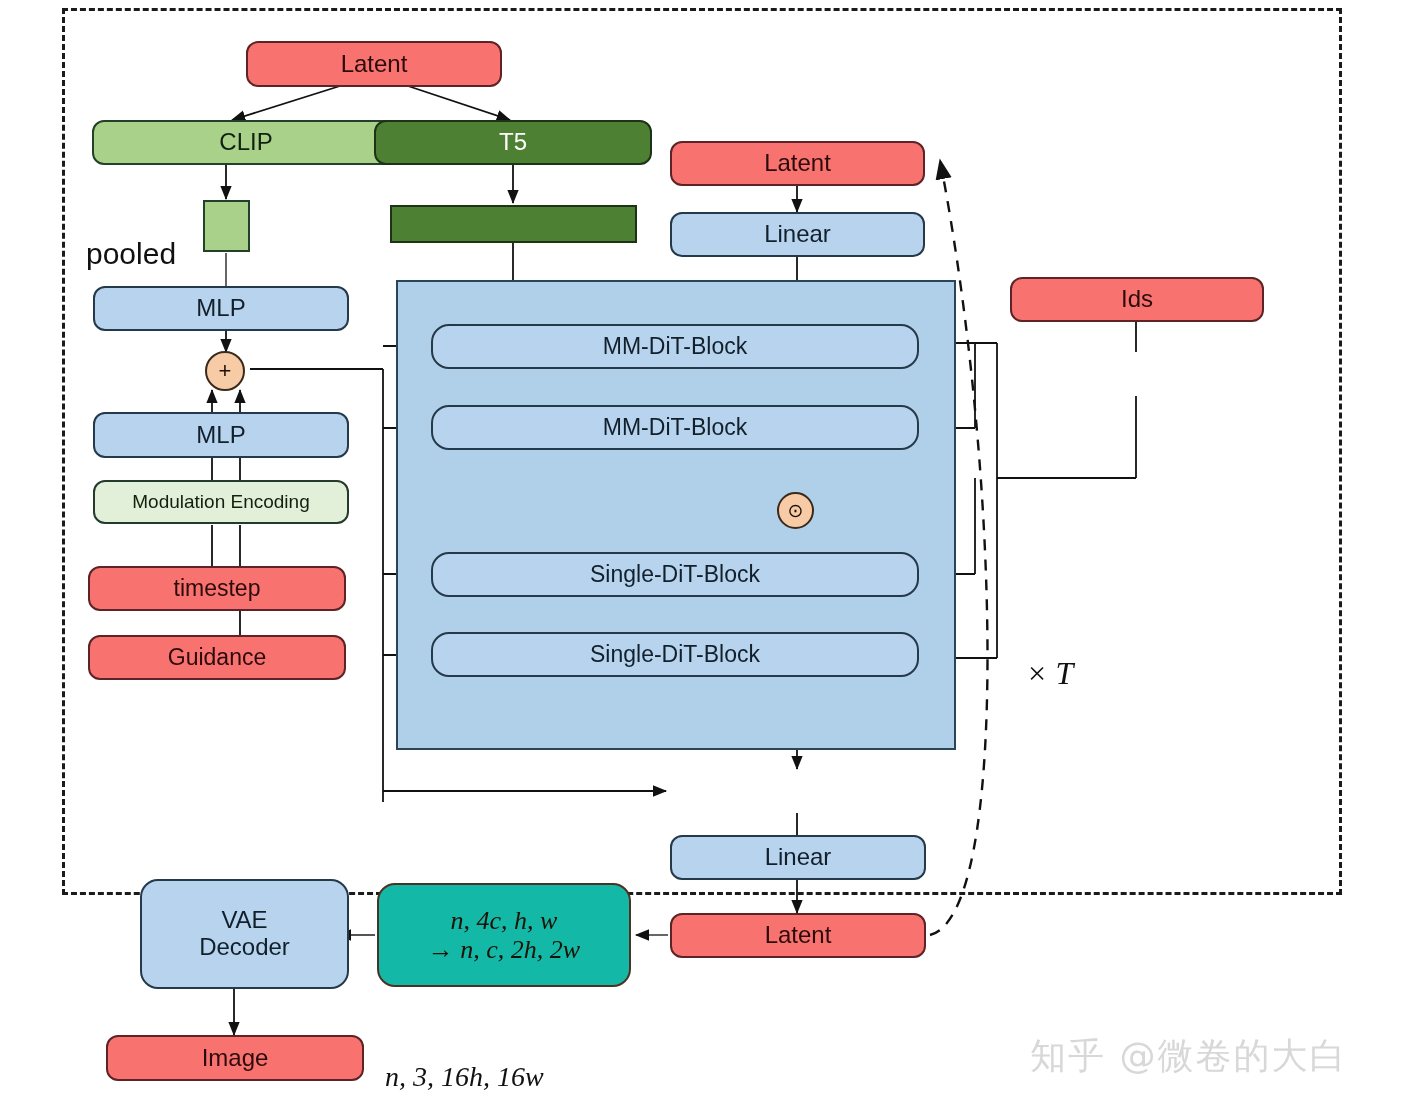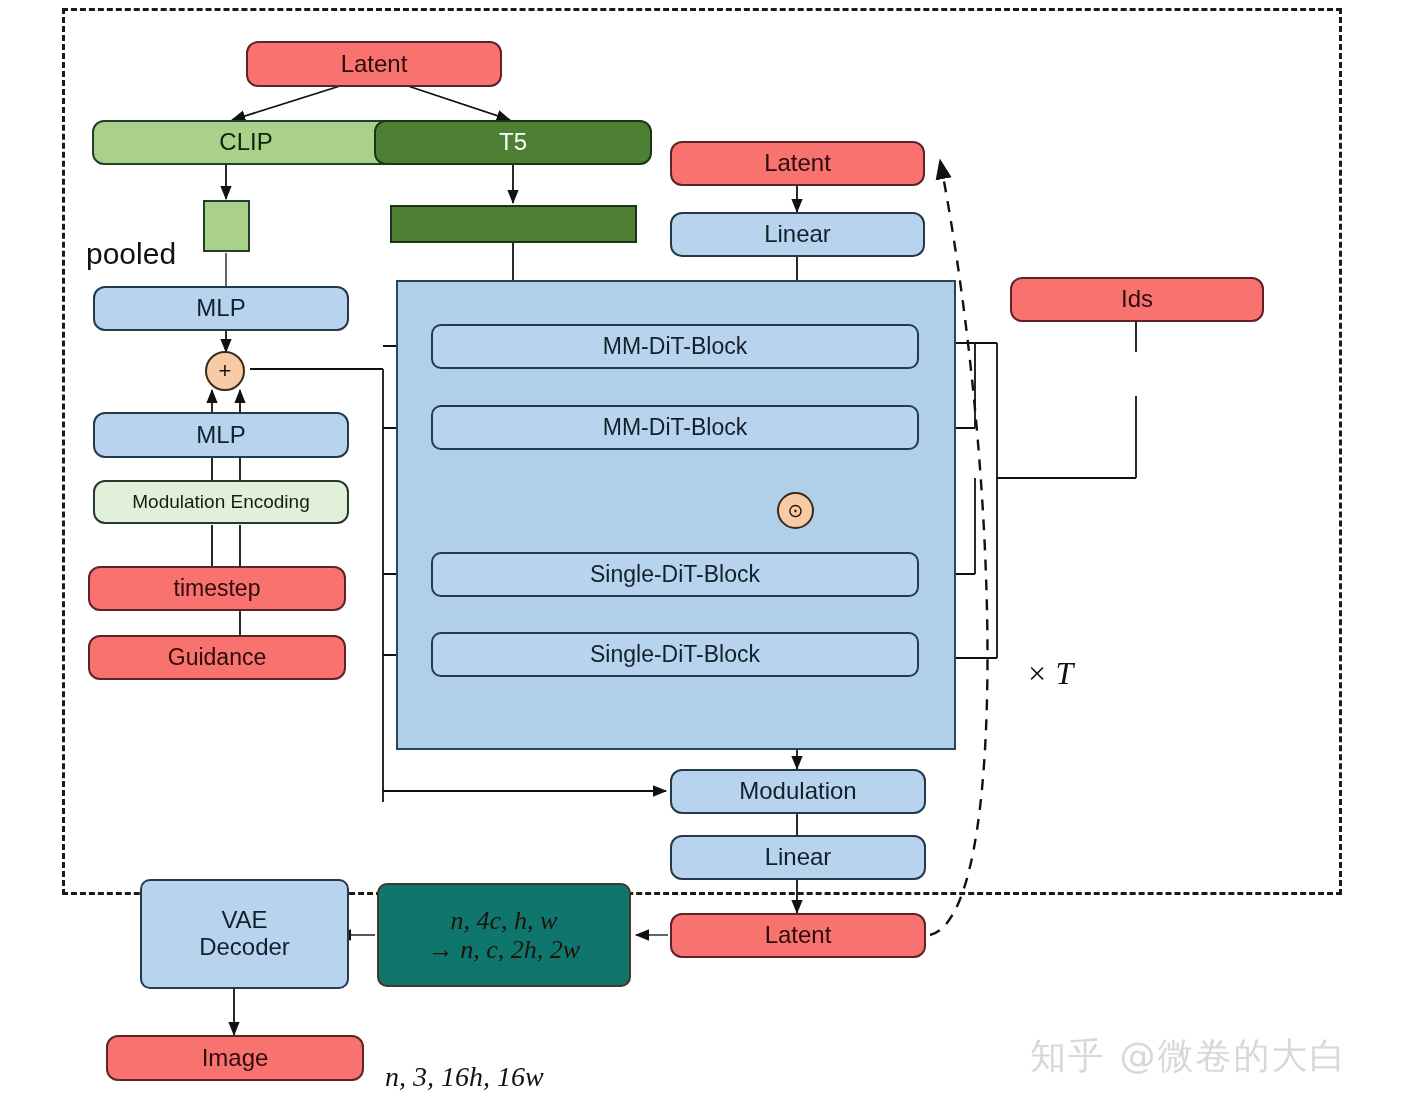--- a/index.html
+++ b/index.html
@@ -33,24 +33,24 @@
     border: 2px solid #2b3a42;
     color: #121212;
     line-height: 1.12;
     white-space: pre-line;
   }
   .red      { background: #f8726f; border-color: #5d2326; color: #2b0b0b; }
   .blue     { background: #b8d3ee; border-color: #24394a; color: #11202b; }
   .green    { background: #a9d18a; border-color: #23402a; color: #10210f; }
   .darkgreen{ background: #4e8034; border-color: #1d3317; color: #ffffff; }
   .paleg    { background: #e2efd9; border-color: #243a2a; color: #12200f; }
-  .orange   { background: #0f766e; border-color: #4a3322; color: #1d1208; }
+  .orange   { background: #14b8a6; border-color: #4a3322; color: #1d1208; }
   .bigblue  { background: #b0cfe9; border-color: #2a4557; }
   .rnd      { border-radius: 12px; }
-  .rnd-lg   { border-radius: 10px; }
+  .rnd-lg   { border-radius: 18px; }
   .sharp    { border-radius: 0; }
   .f24 { font-size: 24px; }
   .f23 { font-size: 23px; }
   .f19 { font-size: 19px; }
   .plain-text {
     position: absolute;
     color: #111;
     white-space: pre;
     margin-top: 23px;
   }
@@ -229,21 +229,20 @@
 
   <div class="plain-text" style="left:660px; top:600px; font-size:25px; letter-spacing:2px;">...</div>
 
   <div class="node blue rnd-lg f23" style="left:431px; top:632px; width:488px; height:45px;">Single-DiT-Block</div>
 
   <div class="node red rnd f24" style="left:1010px; top:277px; width:254px; height:45px;">Ids</div>
 
 
   <div class="plain-text mathy" style="left:1026px; top:632px; font-size:32px;">× T</div>
 
-  <div class="node blue rnd f24" style="left:670px; top:769px; width:256px; height:45px;">Modulation</div>
 
   <div class="node blue rnd f24" style="left:670px; top:835px; width:256px; height:45px;">Linear</div>
 
   <div class="node red rnd f24" style="left:670px; top:913px; width:256px; height:45px;">Latent</div>
 
   <div class="node orange rnd-lg mathy" style="left:377px; top:883px; width:254px; height:104px; font-size:26px; font-style:italic;">n, 4c, h, w
 → n, c, 2h, 2w</div>
 
   <div class="node blue rnd-lg f24" style="left:140px; top:879px; width:209px; height:110px;">VAE
 Decoder</div>

